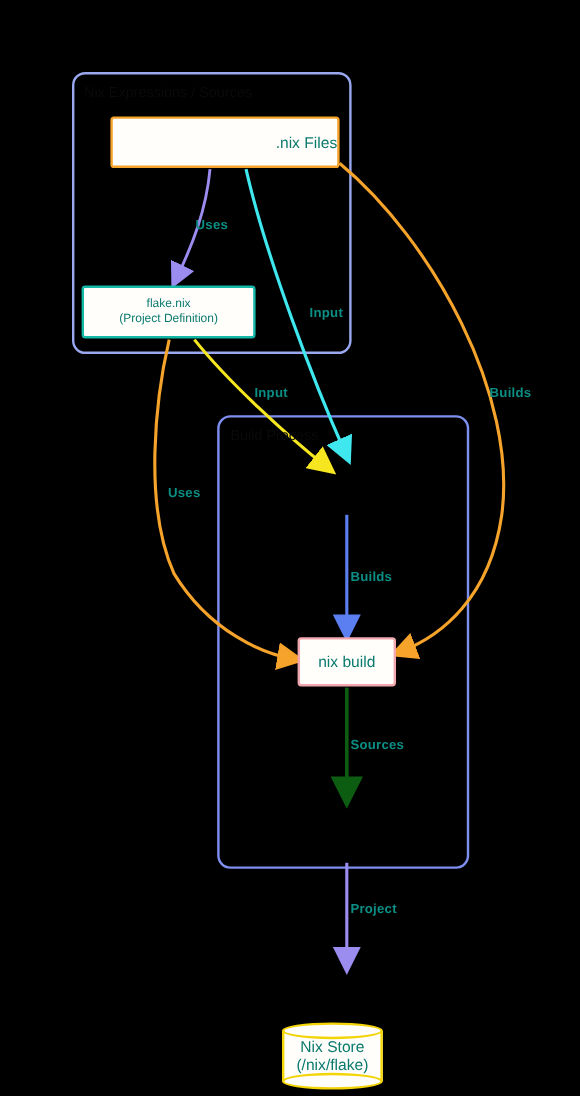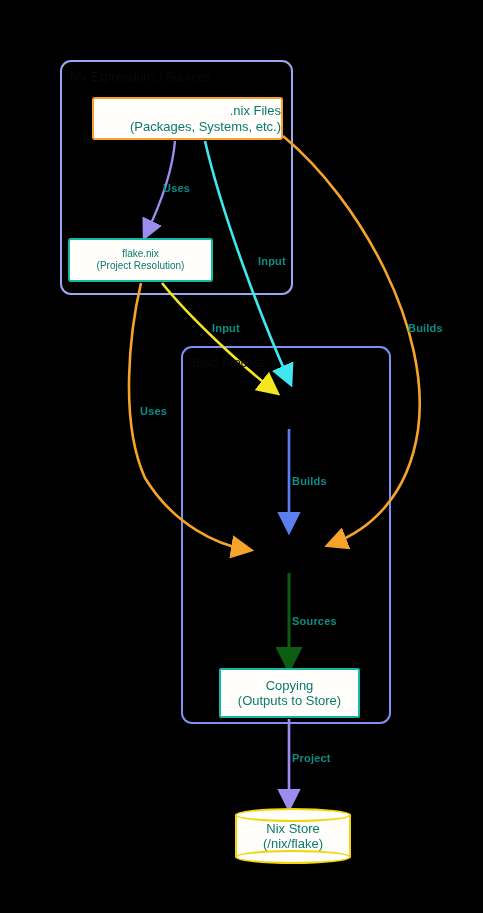--- a/index.html
+++ b/index.html
@@ -19,21 +19,21 @@
               border-radius:3px;font-size:13px;align-items:flex-end;}
   #n-flake{left:68px;top:238px;width:145px;height:44px;border:2px solid #14b8a6;
            border-radius:3px;font-size:10px;}
   #n-derivation{left:196px;top:385px;width:186px;height:43px;border:2px solid #5b7ff0;
                 border-radius:3px;font-size:13px;}
   #n-nixbuild{left:248px;top:531px;width:82px;height:41px;border:2px solid #f2a6ae;
               border-radius:3px;font-size:13px;}
   #n-copying{left:219px;top:668px;width:141px;height:50px;border:2px solid #14b8a6;
              border-radius:2px;font-size:13px;}
   
-  #n-store{left:235px;top:808px;width:116px;height:56px;border:0;background:transparent;}
+  #n-store{left:235px;top:852px;width:84px;height:56px;border:0;background:transparent;}
   .cyl{position:absolute;inset:0;}
   .cyl-body{position:absolute;left:0;right:0;top:7px;bottom:7px;background:#fffefb;
             border-left:2px solid #f3d407;border-right:2px solid #f3d407;}
   .cyl-top{position:absolute;left:0;right:0;top:0;height:14px;background:#fffefb;
            border:2px solid #f3d407;border-radius:50%/50%;box-sizing:border-box;}
   .cyl-bot{position:absolute;left:0;right:0;bottom:0;height:14px;background:#fffefb;
            border:2px solid #f3d407;border-radius:50%/50%;box-sizing:border-box;}
   .cyl-txt{position:absolute;inset:0;display:flex;flex-direction:column;
            align-items:center;justify-content:center;color:#0b7a6e;font-size:13px;
            text-align:center;line-height:1.18;z-index:3;}
@@ -83,34 +83,32 @@
     <path d="M289,573 L289,662" fill="none" stroke="#0c5c11" stroke-width="3" marker-end="url(#ah-green)"></path>
 
     <path d="M289,719 L289,802" fill="none" stroke="#9b8cf0" stroke-width="2.6" marker-end="url(#ah-purple)"></path>
   </svg>
 
   <div class="sg-title" style="left:70px;top:70px;">Nix Expressions / Sources</div>
   <div class="sg-title" style="left:192px;top:356px;">Build Process</div>
 
   <div class="node" id="n-nixfiles">
     <span class="ln">.nix Files</span>
-    <span class="ln">(Packages, Systems, etc.)</span>
   </div>
 
   <div class="node" id="n-flake">
     <span class="ln">flake.nix</span>
-    <span class="ln">(Project Resolution)</span>
+    <span class="ln">(Project Definition)</span>
   </div>
 
 
+  <div class="node" id="n-nixbuild">
+    <span class="ln">nix build</span>
+  </div>
 
-  <div class="node" id="n-copying">
-    <span class="ln">Copying</span>
-    <span class="ln">(Outputs to Store)</span>
-  </div>
 
   <div class="node" id="n-store">
     <div class="cyl">
       <div class="cyl-body"></div>
       <div class="cyl-bot"></div>
       <div class="cyl-top"></div>
     </div>
     <div class="cyl-txt">
       <span class="ln">Nix Store</span>
       <span class="ln">(/nix/flake)</span>

